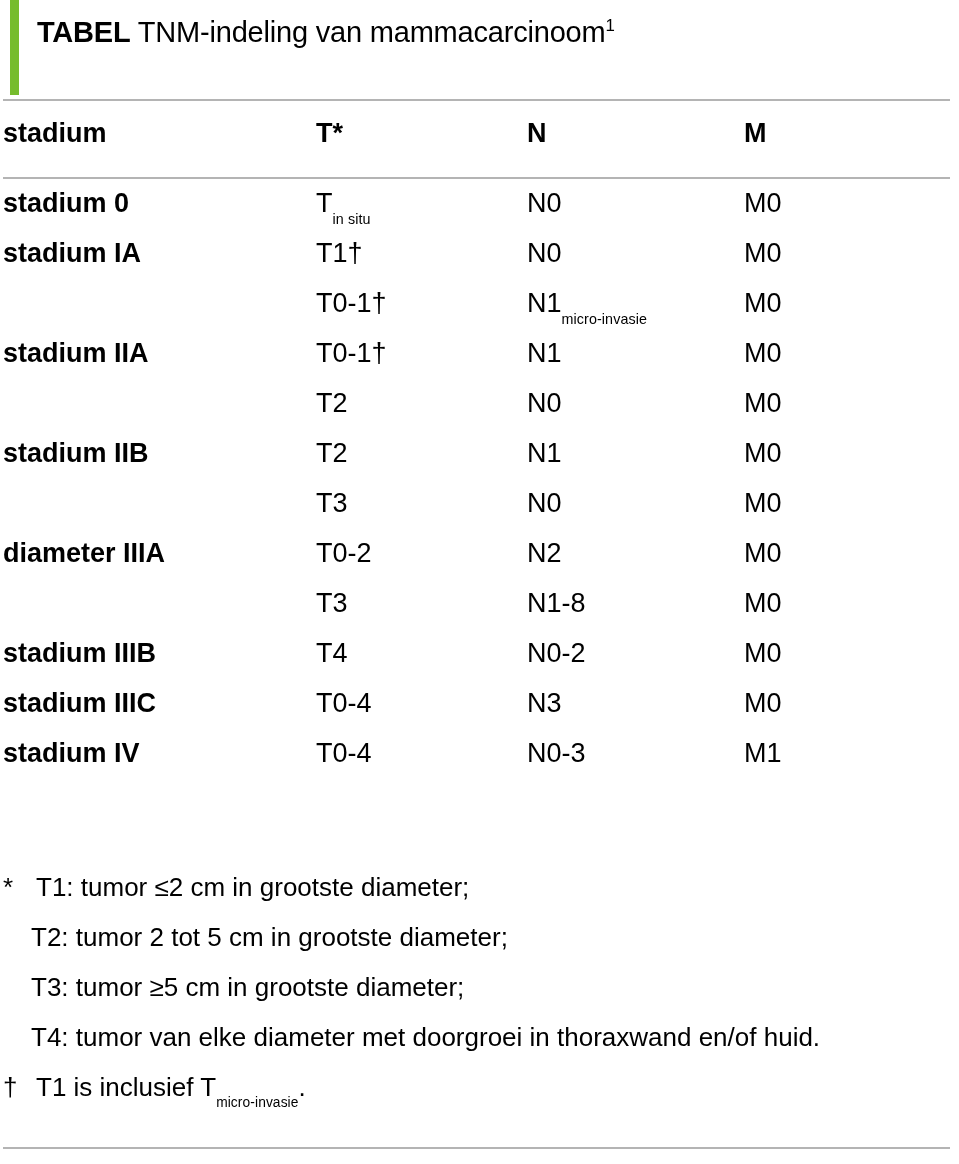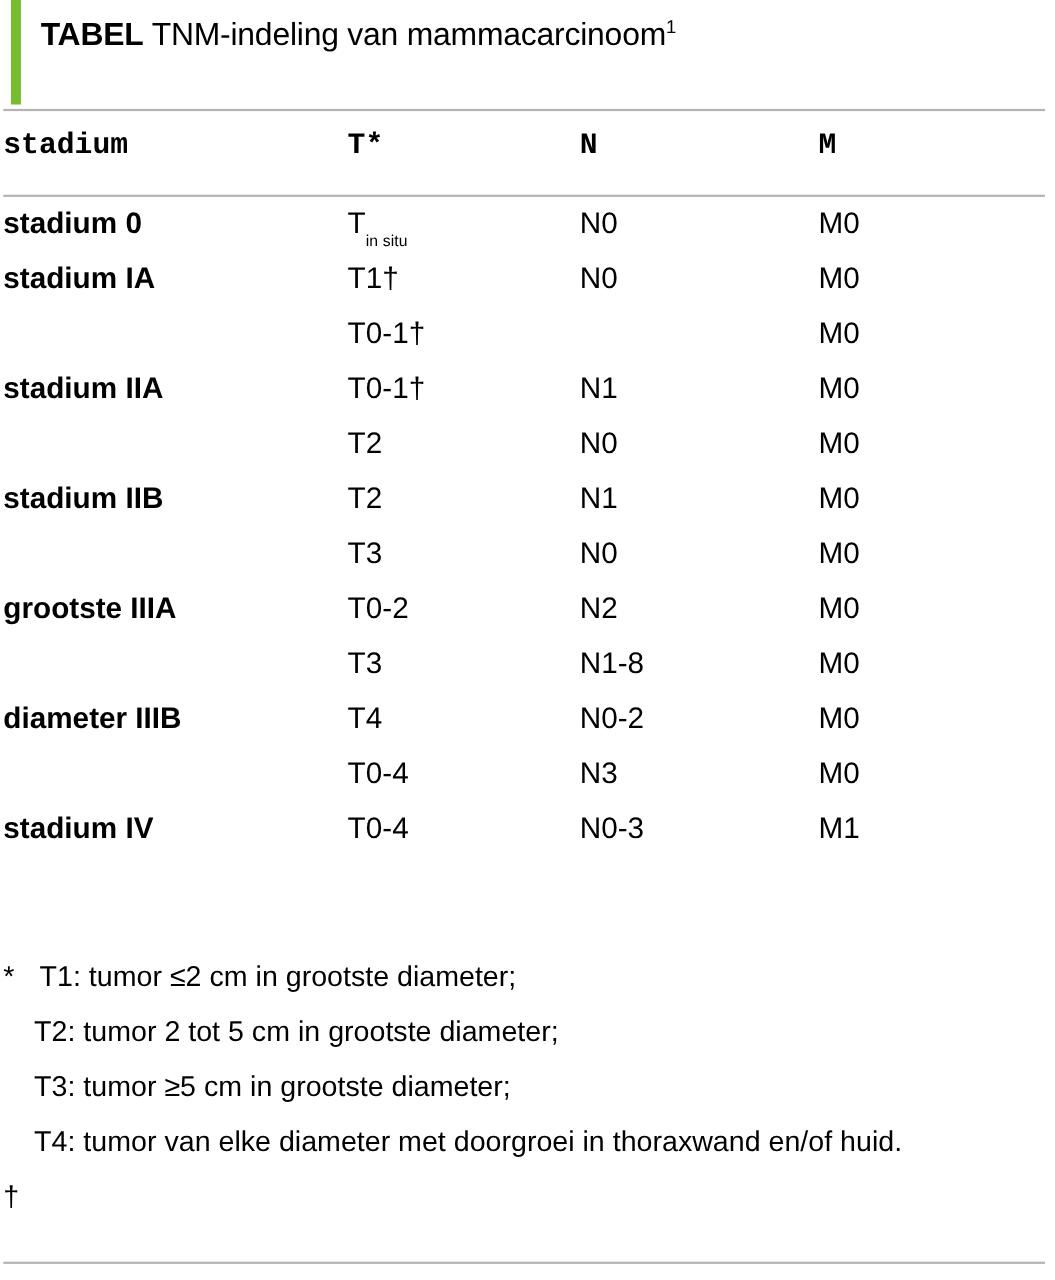--- a/index.html
+++ b/index.html
@@ -80,21 +80,20 @@
   .cell {
     position: absolute;
     top: 0;
     font-size: 27px;
     line-height: 50px;
     white-space: nowrap;
   }
   .head-row .cell {
     font-weight: bold;
     line-height: 50px;
-    font-family: Liberation Mono, monospace;
   }
   .c-stadium { left: 3px; font-weight: bold; }
   .c-t       { left: 316px; }
   .c-n       { left: 527px; }
   .c-m       { left: 744px; }
 
   .sub {
     font-size: 0.53em;
     vertical-align: sub;
     line-height: 0;
@@ -163,20 +162,21 @@
         <span class="cell c-m">M0</span>
       </div>
       <div class="row">
         <span class="cell c-stadium">stadium IA</span>
         <span class="cell c-t">T1†</span>
         <span class="cell c-n">N0</span>
         <span class="cell c-m">M0</span>
       </div>
       <div class="row">
         <span class="cell c-t">T0-1†</span>
+        <span class="cell c-n">N1<span class="sub">micro-invasie</span></span>
         <span class="cell c-m">M0</span>
       </div>
       <div class="row">
         <span class="cell c-stadium">stadium IIA</span>
         <span class="cell c-t">T0-1†</span>
         <span class="cell c-n">N1</span>
         <span class="cell c-m">M0</span>
       </div>
       <div class="row">
         <span class="cell c-stadium"></span>
@@ -190,38 +190,39 @@
         <span class="cell c-n">N1</span>
         <span class="cell c-m">M0</span>
       </div>
       <div class="row">
         <span class="cell c-stadium"></span>
         <span class="cell c-t">T3</span>
         <span class="cell c-n">N0</span>
         <span class="cell c-m">M0</span>
       </div>
       <div class="row">
-        <span class="cell c-stadium">grootste IIIA</span>
+        <span class="cell c-stadium">diameter IIIA</span>
         <span class="cell c-t">T0-2</span>
         <span class="cell c-n">N2</span>
         <span class="cell c-m">M0</span>
       </div>
       <div class="row">
         <span class="cell c-stadium"></span>
         <span class="cell c-t">T3</span>
         <span class="cell c-n">N1-8</span>
         <span class="cell c-m">M0</span>
       </div>
       <div class="row">
-        <span class="cell c-stadium">diameter IIIB</span>
+        <span class="cell c-stadium">stadium IIIB</span>
         <span class="cell c-t">T4</span>
         <span class="cell c-n">N0-2</span>
         <span class="cell c-m">M0</span>
       </div>
       <div class="row">
+        <span class="cell c-stadium">stadium IIIC</span>
         <span class="cell c-t">T0-4</span>
         <span class="cell c-n">N3</span>
         <span class="cell c-m">M0</span>
       </div>
       <div class="row">
         <span class="cell c-stadium">stadium IV</span>
         <span class="cell c-t">T0-4</span>
         <span class="cell c-n">N0-3</span>
         <span class="cell c-m">M1</span>
       </div>
@@ -240,14 +241,15 @@
     <div class="fn-line fn-indent">
       <span class="fn-marker"></span>
       <span class="fn-text">T3: tumor ≥5 cm in grootste diameter;</span>
     </div>
     <div class="fn-line fn-indent">
       <span class="fn-marker"></span>
       <span class="fn-text">T4: tumor van elke diameter met doorgroei in thoraxwand en/of huid.</span>
     </div>
     <div class="fn-line">
       <span class="fn-marker">†</span>
+      <span class="fn-text">T1 is inclusief T<span class="sub">micro-invasie</span>.</span>
     </div>
   </div>
 
 </body></html>

